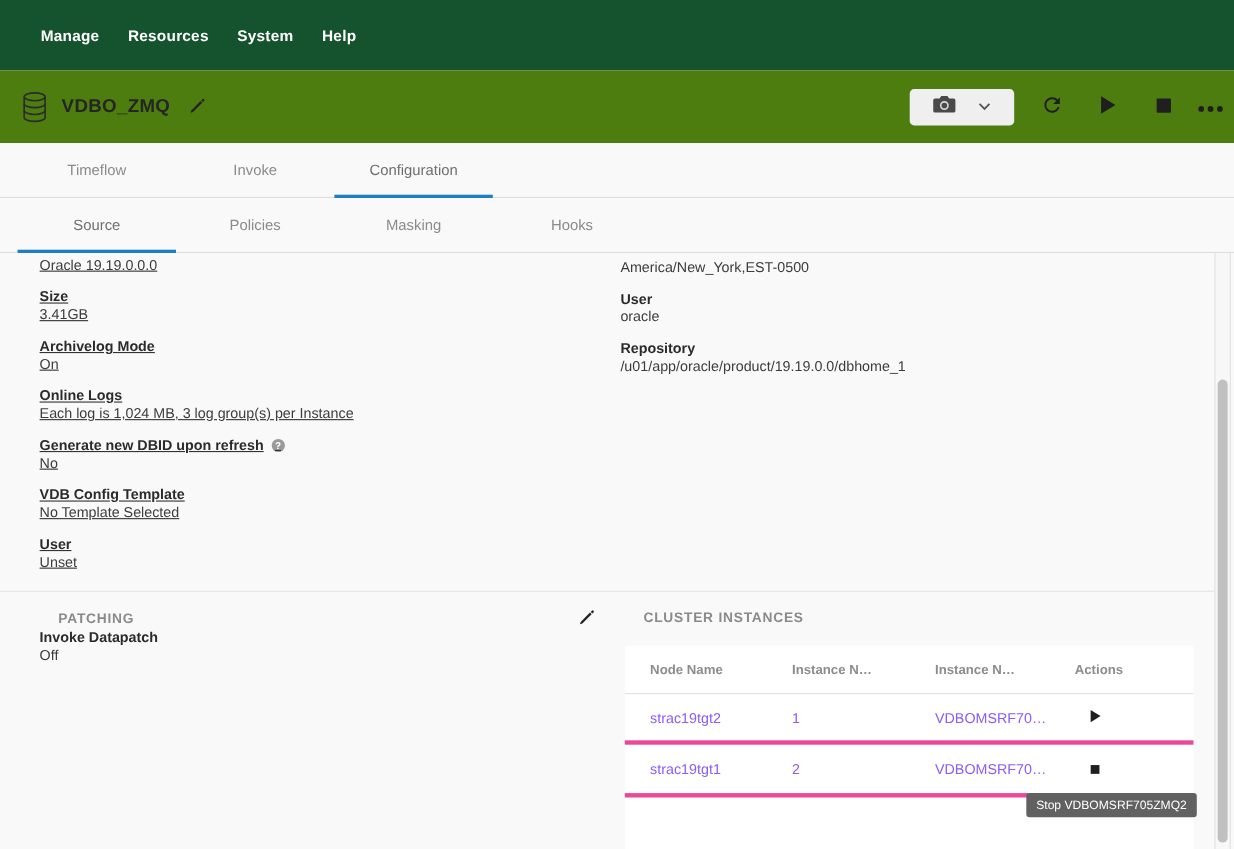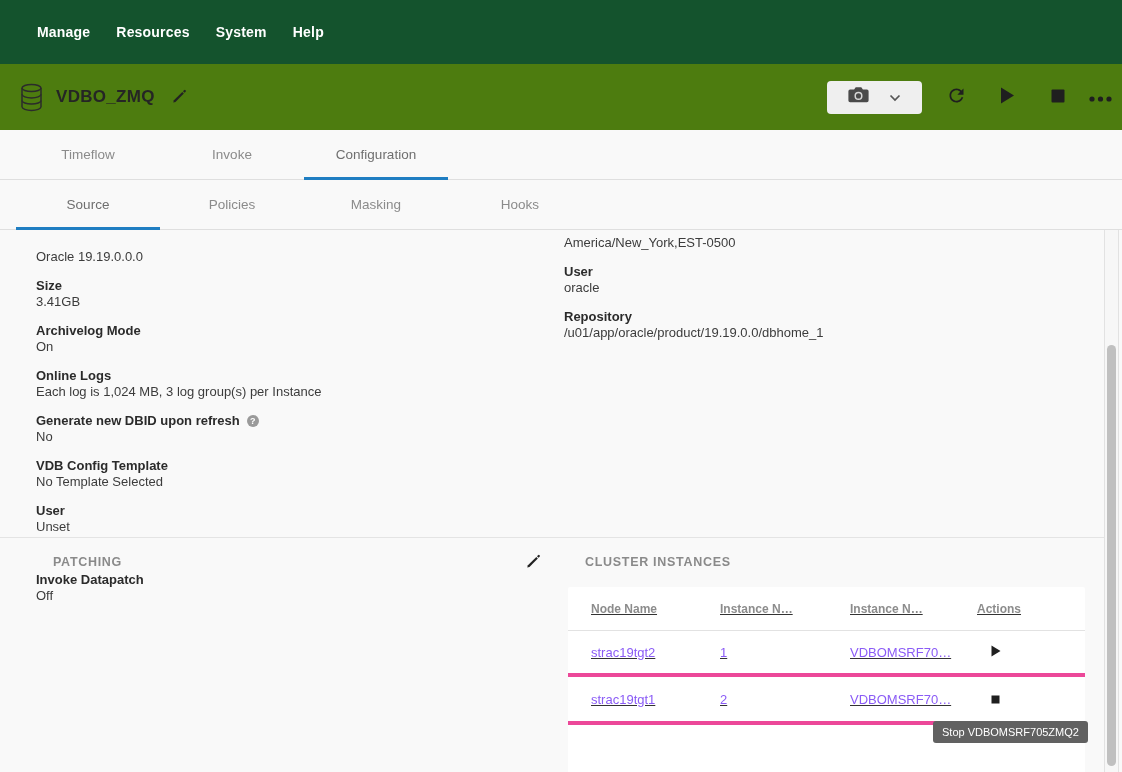--- a/index.html
+++ b/index.html
@@ -104,21 +104,21 @@
     height: 3px;
     background: #1F7EC2;
   }
 
   
   .content {
     position: absolute;
     top: 230px; left: 0; right: 0; bottom: 0;
     background: #f9f9f9;
   }
-  .col-left  { position: absolute; left: 36px;  top: 19px; width: 490px; }
+  .col-left  { position: absolute; left: 36px;  top: 3px; width: 490px; text-decoration: underline; }
   .col-right { position: absolute; left: 564px; top: 5px; width: 510px; }
   .kv { margin-bottom: 13px; }
   .kv-label {
     font-size: 13px;
     font-weight: 700;
     color: #2b2b2b;
     line-height: 16px;
     display: flex;
     align-items: center;
   }
@@ -157,21 +157,20 @@
   .patching-header { display: flex; align-items: center; justify-content: space-between; }
   .patching .kv { }
 
   .cluster { position: absolute; left: 568px; top: 322px; width: 517px; }
   .table-card {
     margin-top: 17px;
     background: #ffffff;
     width: 517px;
     height: 186px;
     border-radius: 2px;
-    text-decoration: underline;
   }
   .thead, .trow {
     display: grid;
     grid-template-columns: 129px 130px 127px 1fr;
     padding-left: 23px;
     align-items: center;
   }
   .thead {
     height: 44px;
     border-bottom: 1px solid #e2e2e2;

